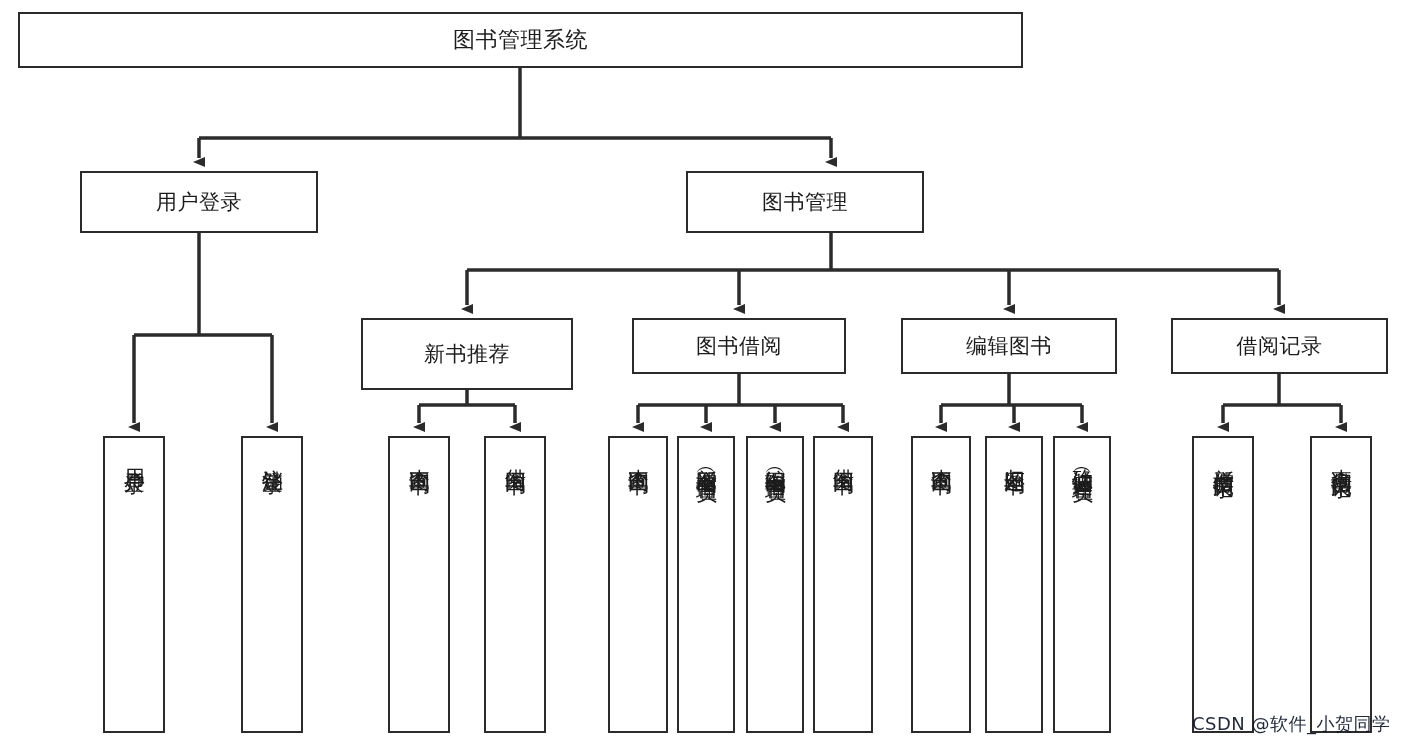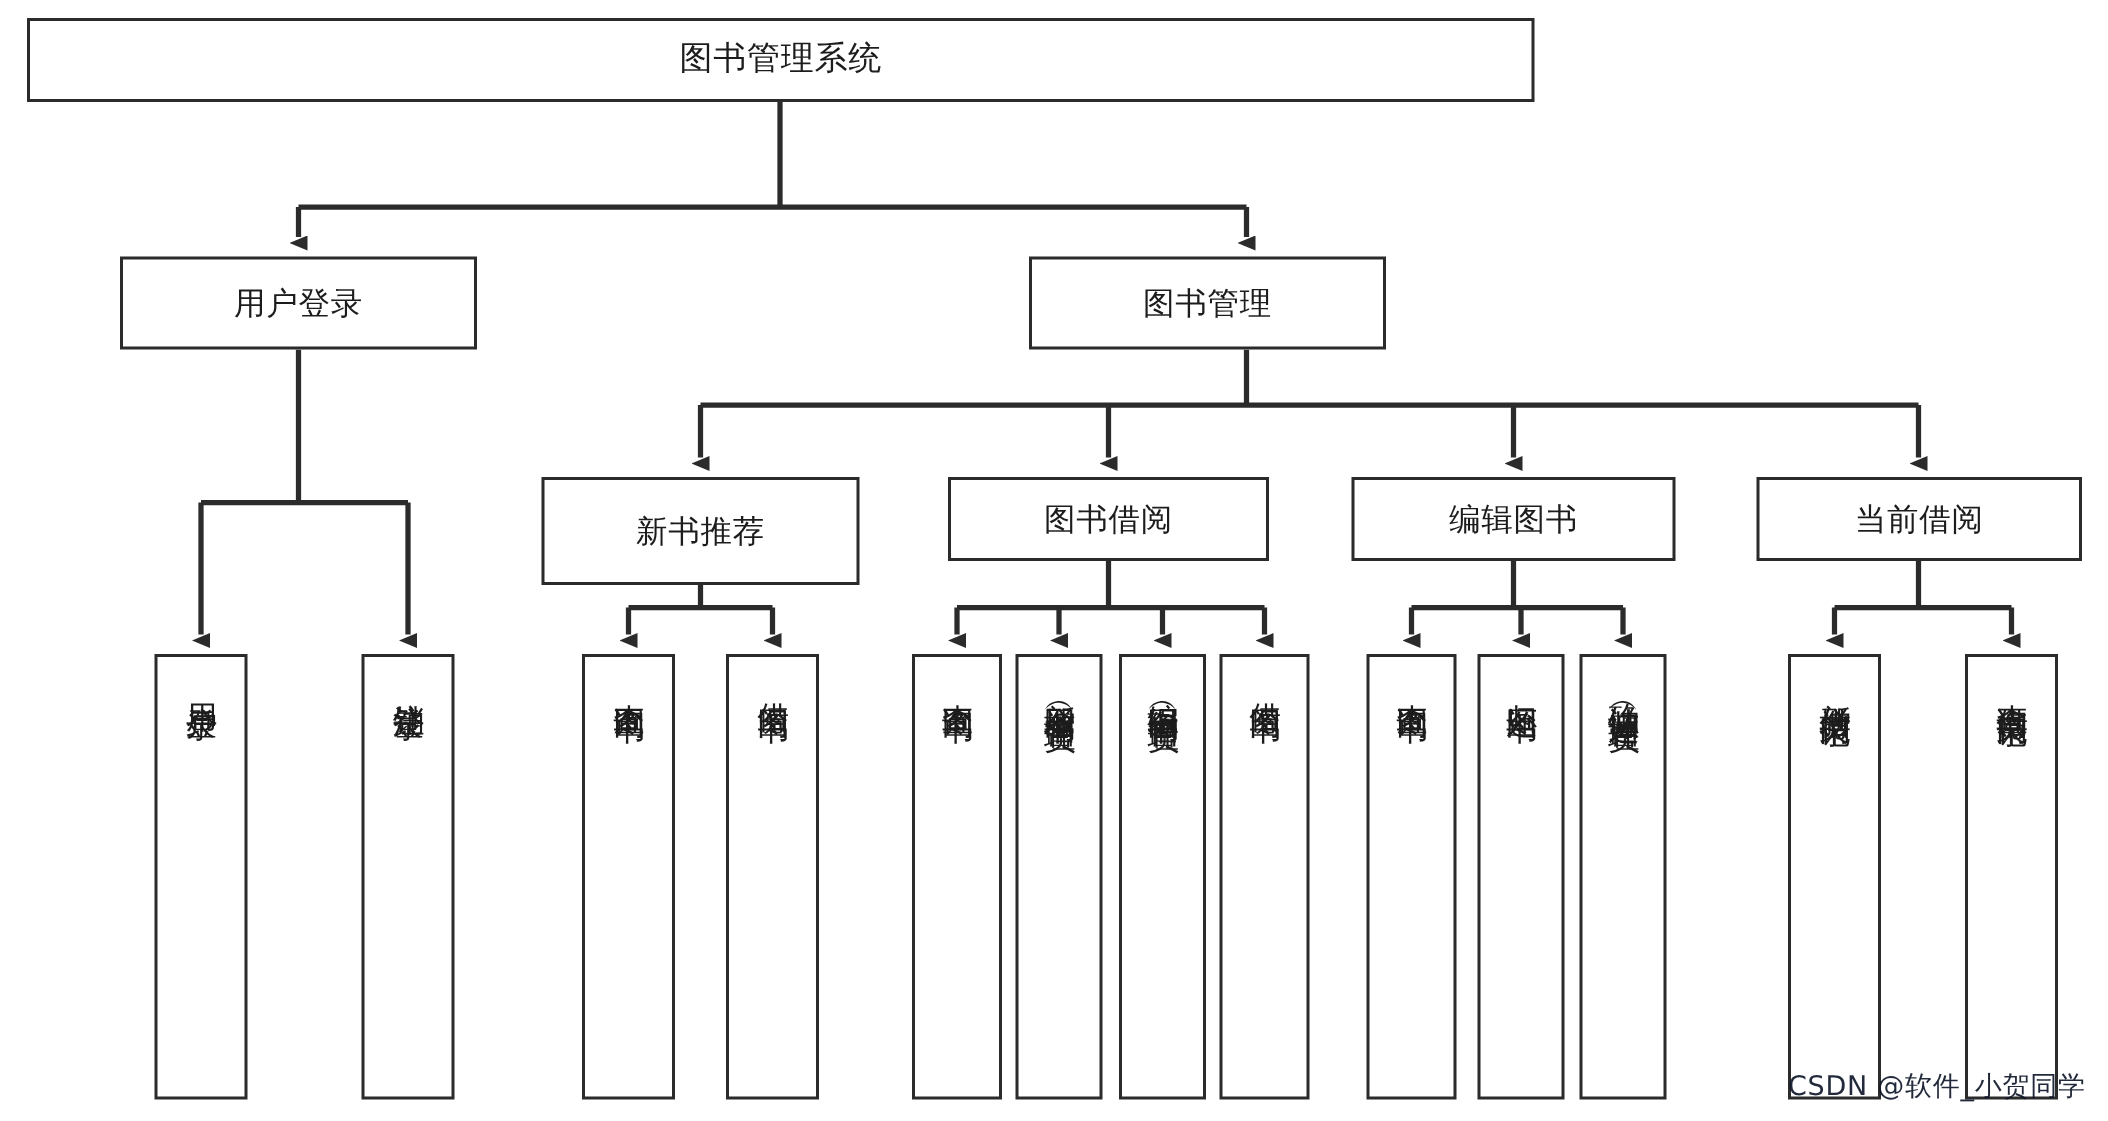--- a/index.html
+++ b/index.html
@@ -134,21 +134,21 @@
   <div class="node" style="left:361px; top:318px; width:212px; height:72px;">
     <span class="node-label">新书推荐</span>
   </div>
   <div class="node" style="left:632px; top:318px; width:214px; height:56px;">
     <span class="node-label">图书借阅</span>
   </div>
   <div class="node" style="left:901px; top:318px; width:216px; height:56px;">
     <span class="node-label">编辑图书</span>
   </div>
   <div class="node" style="left:1171px; top:318px; width:217px; height:56px;">
-    <span class="node-label">当前借阅</span>
+    <span class="node-label">借阅记录</span>
   </div>
 
   <div class="node leaf" style="left:103px; top:436px; width:62px; height:297px;">
     <span class="node-label">用户登录</span>
   </div>
   <div class="node leaf" style="left:241px; top:436px; width:62px; height:297px;">
     <span class="node-label">注销登录</span>
   </div>
   <div class="node leaf" style="left:388px; top:436px; width:62px; height:297px;">
     <span class="node-label">查询图书</span>

